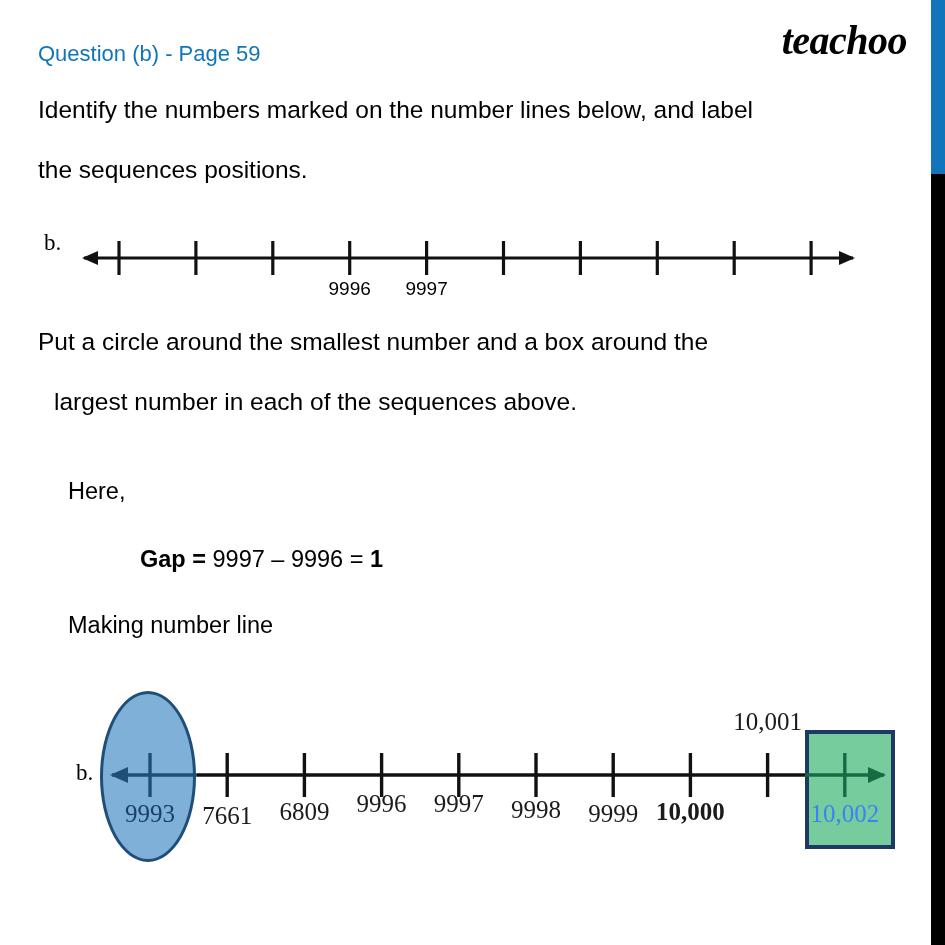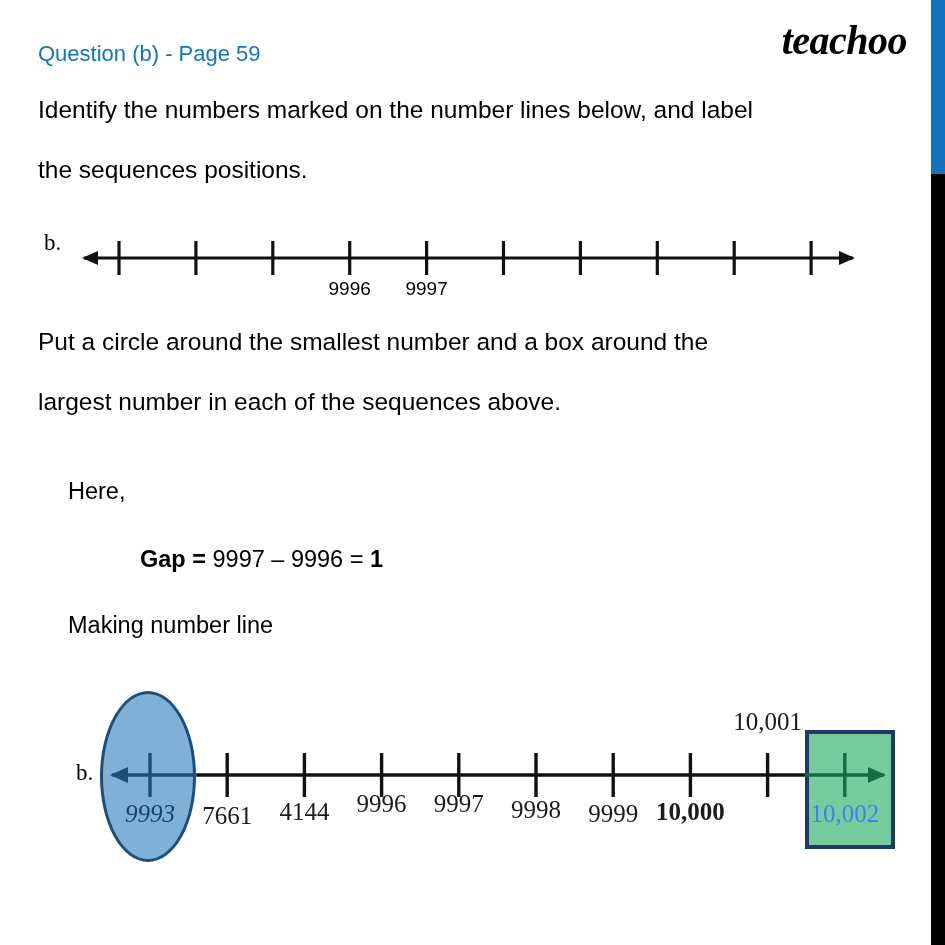--- a/index.html
+++ b/index.html
@@ -60,21 +60,21 @@
   .blue-line {
     position: absolute;
     left: 38px;
     font-size: 24.5px;
     color: #000000;
     white-space: nowrap;
   }
   #prose-1a { top: 96px; }
   #prose-1b { top: 156px; }
   #prose-2a { top: 328px; }
-  #prose-2b { top: 388px; }
+  #prose-2b { top: 388px; margin-left: 16px; }
 
   
   .black-line {
     position: absolute;
     font-size: 23.5px;
     color: #000000;
     white-space: nowrap;
     margin-left: 16px;
   }
   #here-line  { left: 52px;  top: 478px; }
@@ -225,23 +225,23 @@
         <line x1="304.4" y1="83" x2="304.4" y2="127" stroke="#111111" stroke-width="3.4"></line>
         <line x1="381.6" y1="83" x2="381.6" y2="127" stroke="#111111" stroke-width="3.4"></line>
         <line x1="458.8" y1="83" x2="458.8" y2="127" stroke="#111111" stroke-width="3.4"></line>
         <line x1="536" y1="83" x2="536" y2="127" stroke="#111111" stroke-width="3.4"></line>
         <line x1="613.2" y1="83" x2="613.2" y2="127" stroke="#111111" stroke-width="3.4"></line>
         <line x1="690.4" y1="83" x2="690.4" y2="127" stroke="#111111" stroke-width="3.4"></line>
         <line x1="767.6" y1="83" x2="767.6" y2="127" stroke="#111111" stroke-width="3.4"></line>
         <line x1="844.8000000000001" y1="83" x2="844.8000000000001" y2="127" stroke="#176B43" stroke-width="3.4"></line>
       </g>
   </svg>
-<div class="nl2-tick-label circled" style="left: 150px; top: 130px; font-style: italic;">9993</div>
+<div class="nl2-tick-label circled" style="left: 150px; top: 130px;">9993</div>
     <div class="nl2-tick-label" style="left: 227.2px; top: 132px;">7661</div>
-    <div class="nl2-tick-label" style="left: 304.4px; top: 128px;">4144</div>
+    <div class="nl2-tick-label" style="left: 304.4px; top: 128px;">6809</div>
     <div class="nl2-tick-label" style="left: 381.6px; top: 120px;">9996</div>
     <div class="nl2-tick-label" style="left: 458.8px; top: 120px;">9997</div>
     <div class="nl2-tick-label" style="left: 536px; top: 126px;">9998</div>
     <div class="nl2-tick-label" style="left: 613.2px; top: 130px;">9999</div>
     <div class="nl2-tick-label" style="left: 690.4px; top: 128px; font-weight: bold;">10,000</div>
     <div class="nl2-tick-label" style="left: 767.6px; top: 38px;">10,001</div>
     <div class="nl2-tick-label boxed" style="left: 844.8px; top: 130px;">10,002</div>
   </div>
 
 </body></html>

